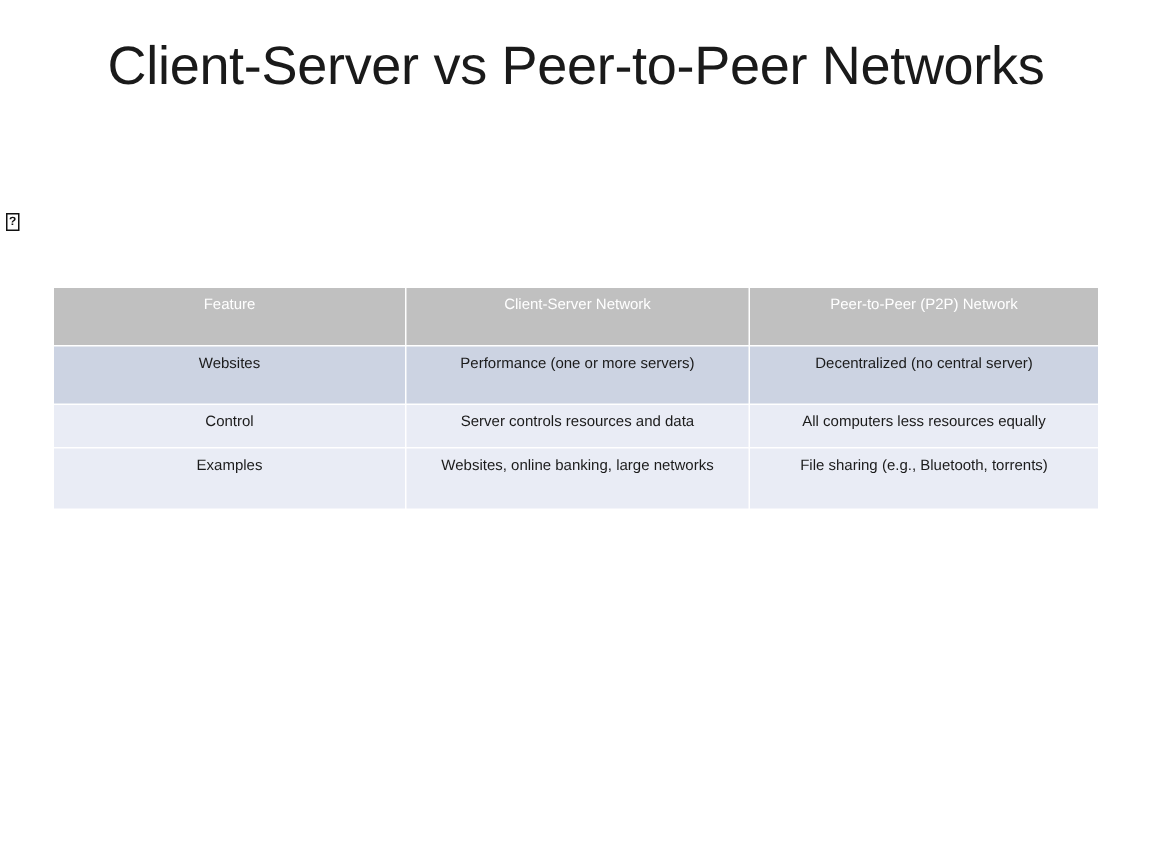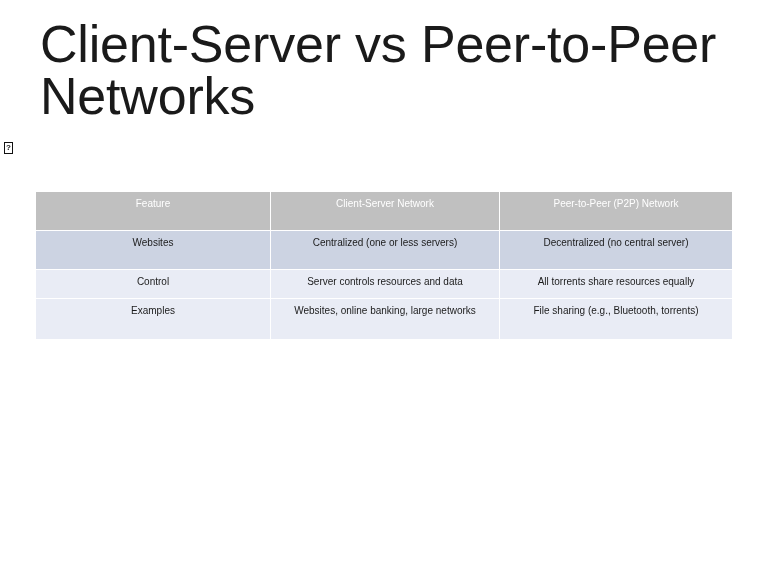--- a/index.html
+++ b/index.html
@@ -23,21 +23,22 @@
     height: 576px;
     box-sizing: border-box;
   }
 
   
   .slide-title {
     position: absolute;
     left: 40px;
     top: 18px;
     width: 688px;
-    font-size: 52px;
+    text-align: center;
+    font-size: 36px;
     line-height: 52px;
     font-weight: 400;
     color: #1a1a1a;
     letter-spacing: -0.2px;
     white-space: normal;
   }
 
   
   .question-line {
     position: absolute;
@@ -141,27 +142,27 @@
       <thead>
         <tr>
           <th>Feature</th>
           <th>Client-Server Network</th>
           <th>Peer-to-Peer (P2P) Network</th>
         </tr>
       </thead>
       <tbody>
         <tr class="row-odd">
           <td>Websites</td>
-          <td>Centralized (one or less servers)</td>
+          <td>Performance (one or more servers)</td>
           <td>Decentralized (no central server)</td>
         </tr>
         <tr class="row-even">
           <td>Control</td>
           <td>Server controls resources and data</td>
-          <td>All torrents share resources equally</td>
+          <td>All computers less resources equally</td>
         </tr>
         <tr class="row-even row-last">
           <td>Examples</td>
           <td>Websites, online banking, large networks</td>
           <td>File sharing (e.g., Bluetooth, torrents)</td>
         </tr>
       </tbody>
     </table>
   </div>
 

